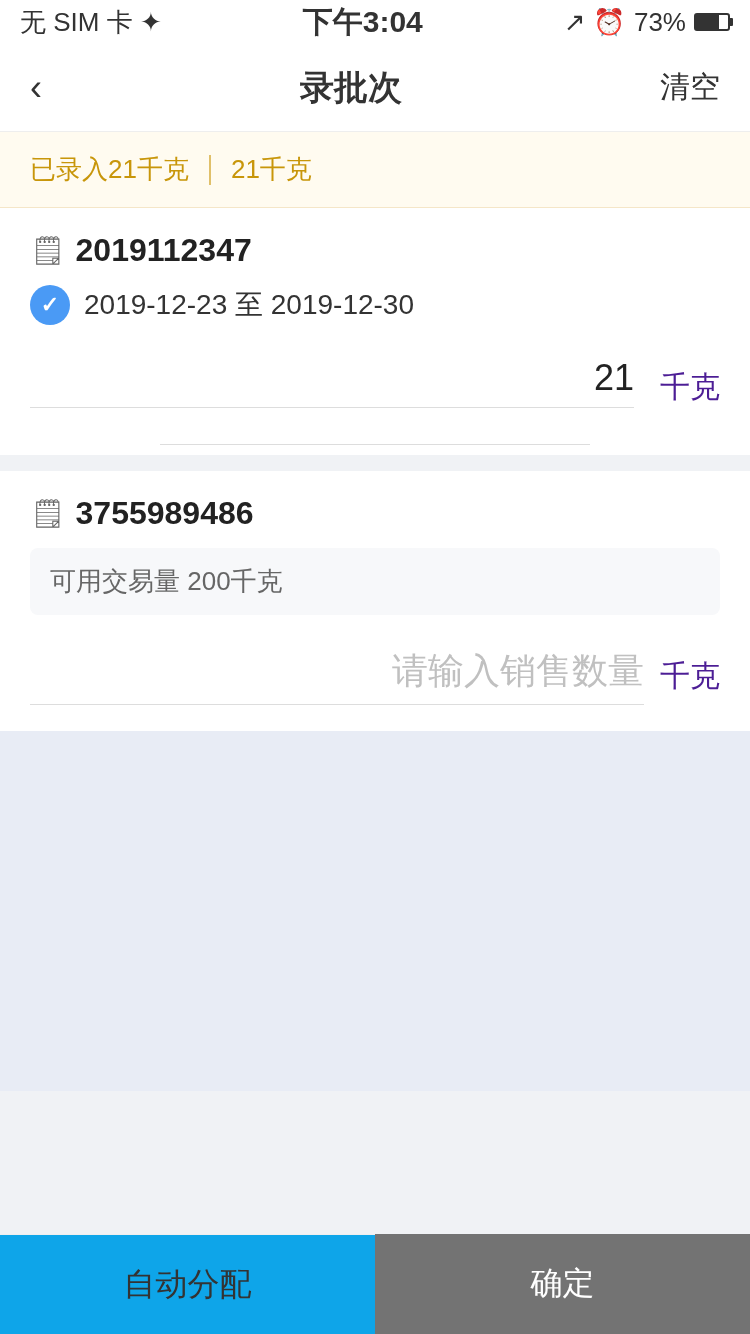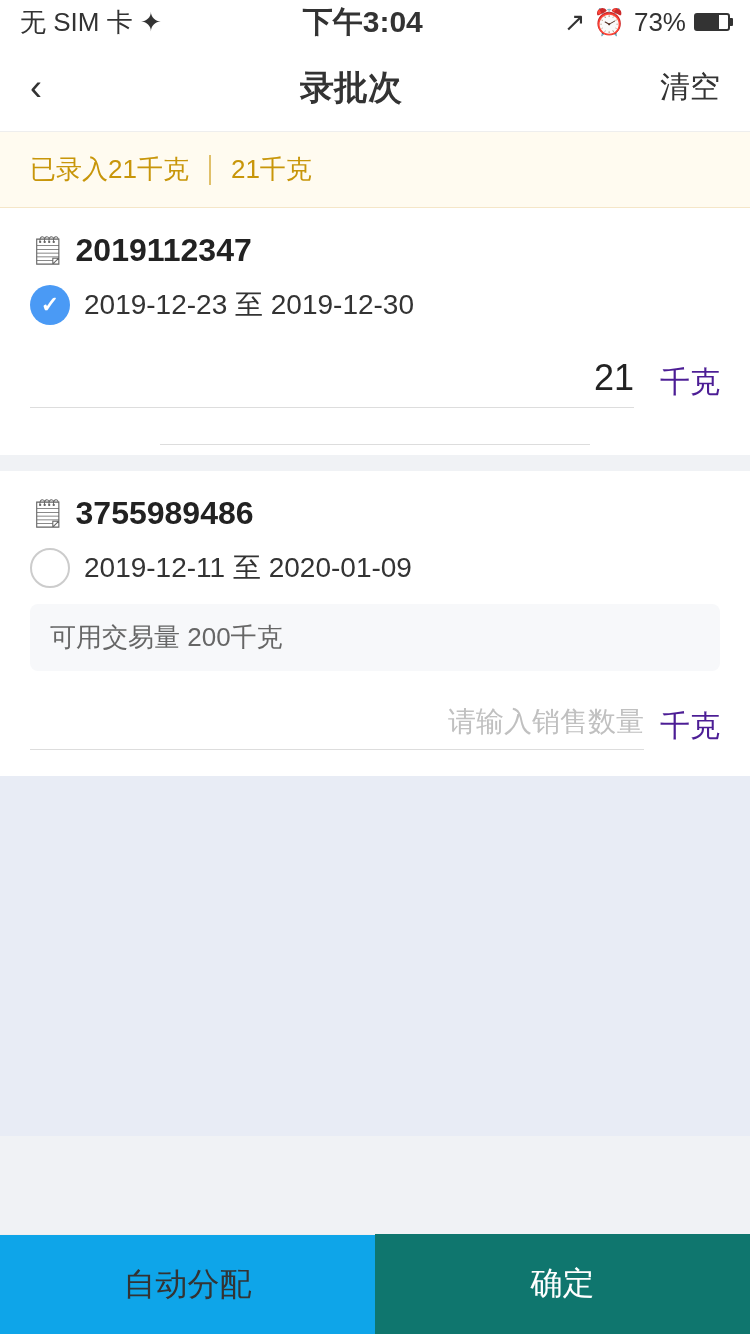--- a/index.html
+++ b/index.html
@@ -158,21 +158,21 @@
       background: #f7f8fa;
       border-radius: 8px;
       padding: 16px 20px;
       margin: 0 0 16px 0;
       font-size: 26px;
       color: #666;
     }
 
     .quantity-row {
       display: flex;
-      align-items: center;
+      align-items: flex-end;
       justify-content: flex-end;
       padding: 16px 30px 16px 30px;
       gap: 16px;
     }
 
     .quantity-input-wrapper {
       display: flex;
       align-items: center;
       justify-content: flex-end;
       flex: 1;
@@ -183,21 +183,21 @@
 
     .quantity-value {
       font-size: 36px;
       font-weight: 500;
       color: #222;
       text-align: right;
       min-width: 80px;
     }
 
     .quantity-placeholder {
-      font-size: 28px;
+      font-size: 36px;
       color: #c0c0c0;
       text-align: right;
     }
 
     .unit-label {
       font-size: 30px;
       color: #4c1d95;
       flex-shrink: 0;
     }
 
@@ -250,21 +250,21 @@
       font-size: 32px;
       color: #333;
       cursor: pointer;
       display: flex;
       align-items: center;
       justify-content: center;
       border-top: 1px solid #eee;
     }
     .btn-confirm {
       flex: 1;
-      background: #0f766e;
+      background: #737373;
       border: none;
       font-size: 32px;
       color: #fff;
       cursor: pointer;
       display: flex;
       align-items: center;
       justify-content: center;
     }
 
     .main-content {
@@ -327,24 +327,20 @@
   </div>
 
   <div class="card-divider"></div>
 
   <div class="card">
     <div class="card-inner">
       <div class="batch-header">
         <span class="batch-icon">🗒</span>
         <span class="batch-id">3755989486</span>
       </div>
-      <div class="batch-date-row">
-        <div class="radio-circle"></div>
-        <span class="batch-date">2019-12-11 至 2020-01-09</span>
-      </div>
       <div class="availability-box">可用交易量 200千克</div>
     </div>
     <div class="second-card-quantity-row">
       <div class="input-underline">
         <span class="quantity-placeholder">请输入销售数量</span>
       </div>
       <span class="unit-label">千克</span>
     </div>
     <div style="height:10px;"></div>
   </div>

